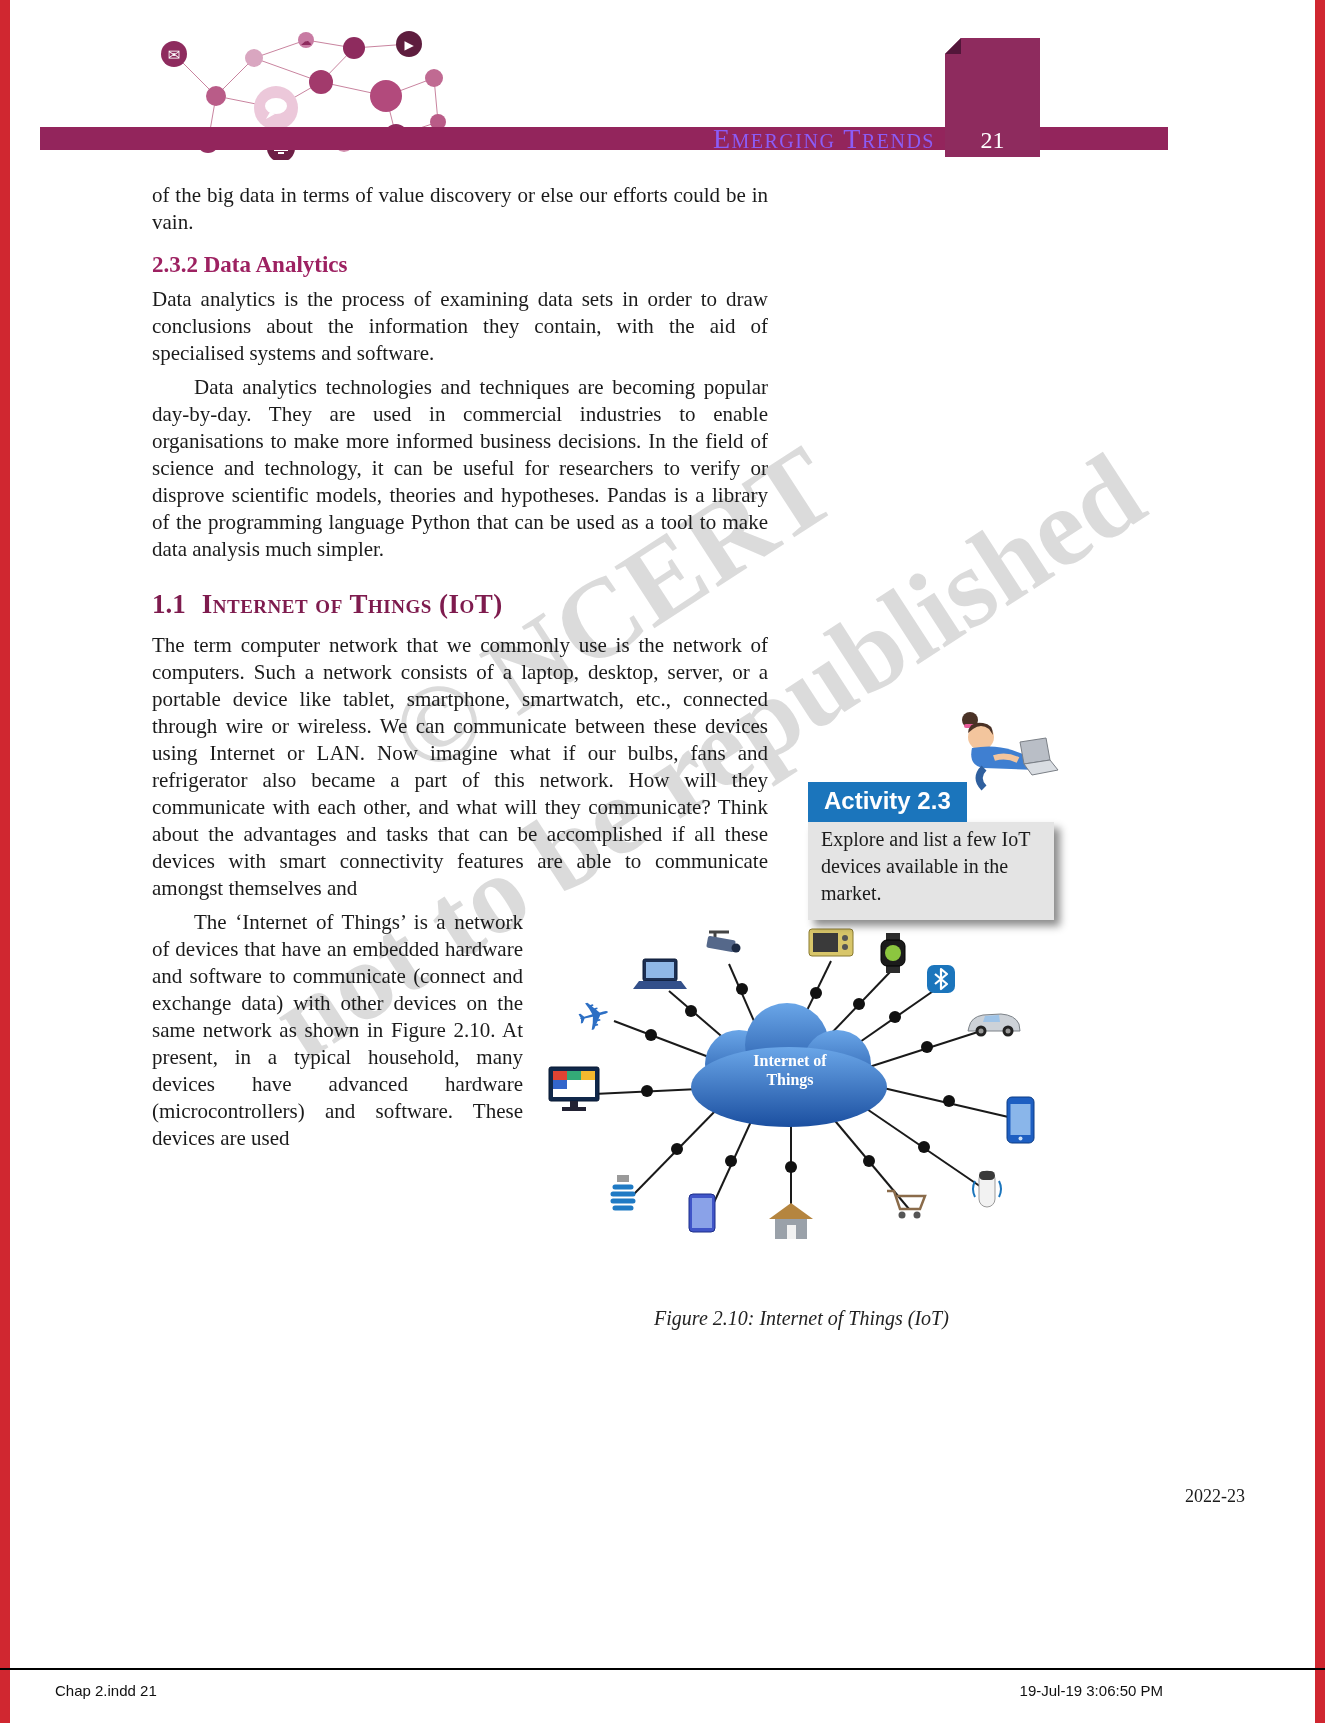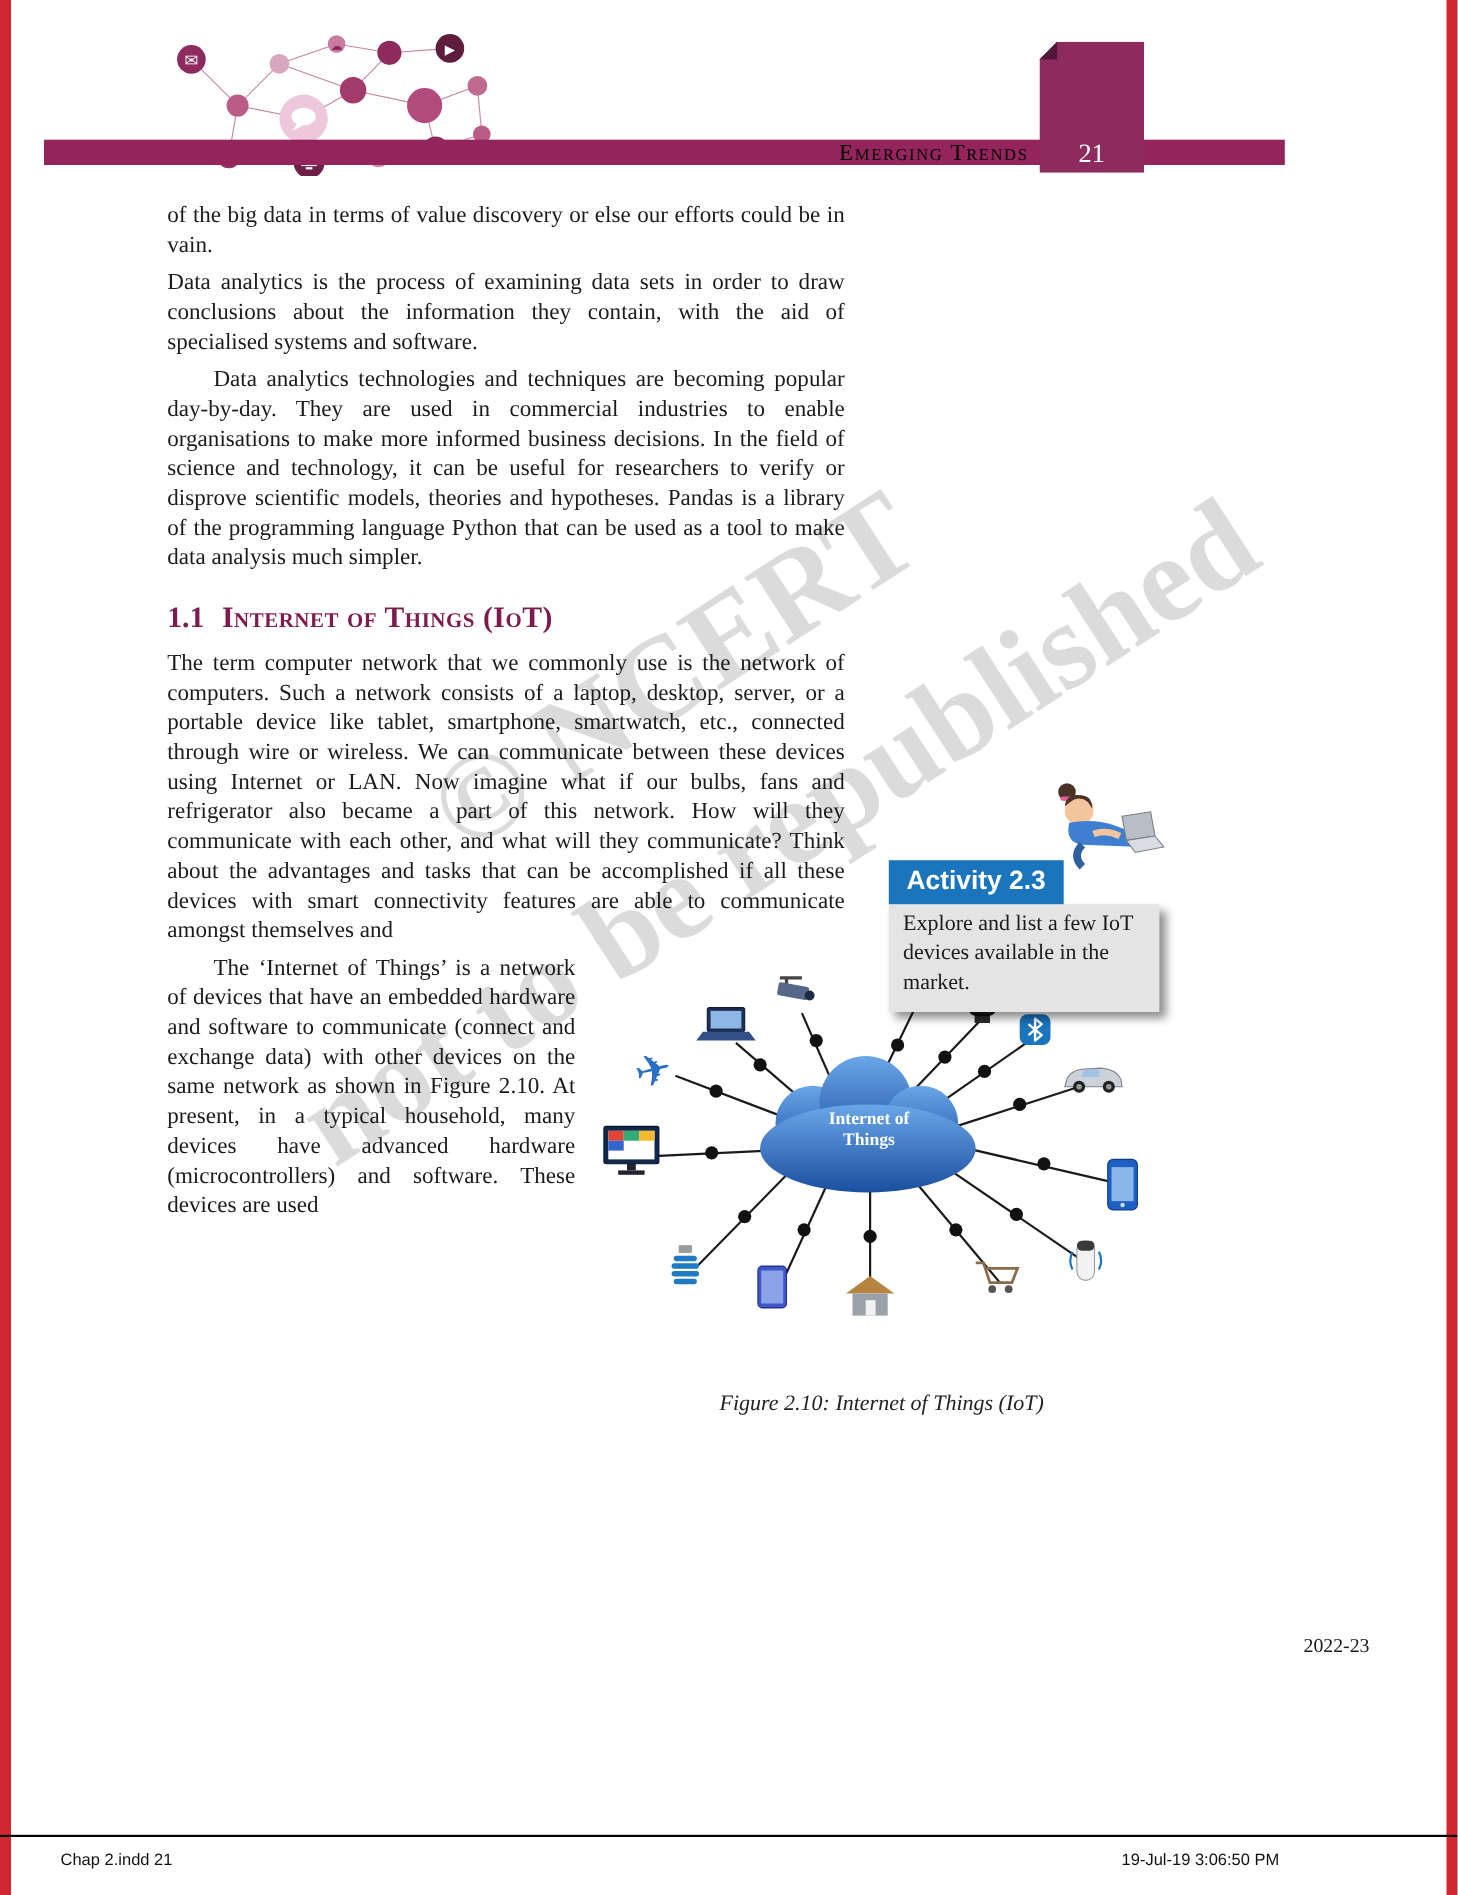--- a/index.html
+++ b/index.html
@@ -10,21 +10,21 @@
   }
   .edge-strip { position:absolute; top:0; width:10px; height:1723px; background:#d02730; }
   .edge-strip.left { left:0; }
   .edge-strip.right { right:0; }
 
   
   .deco { position:absolute; left:146px; top:24px; }
   .header-bar { position:absolute; left:40px; top:127px; width:1128px; height:23px; background:#93255c; }
   .header-title {
     position:absolute; top:127px; right:390px; height:23px; line-height:23px;
-    color:#000000; font-variant:small-caps; font-size:21px; letter-spacing:1.5px; z-index:3;margin-left:12px;
+    color:#8b5cf6; font-variant:small-caps; font-size:28px; letter-spacing:1.5px; z-index:3;margin-left:12px;
   }
   .bookmark { position:absolute; left:945px; top:38px; width:95px; height:119px; z-index:2; }
   .bookmark-num {
     position:absolute; left:0; bottom:3px; width:100%; text-align:center;
     color:#ffffff; font-size:24px;
   }
 
   
   .main { position:absolute; left:152px; top:182px; width:616px; z-index:1; }
   p.body { font-size:21px; line-height:27px; text-align:justify; margin:0 0 7px; }
@@ -161,20 +161,21 @@
   </div>
 
   <div class="watermark">
     <div>© NCERT</div>
     <div>not to be republished</div>
   </div>
 
   <div class="main">
     <p class="body">of the big data in terms of value discovery or else our efforts could be in vain.</p>
 
+    <div class="sec-heading">2.3.2 Data Analytics</div>
     <p class="body">Data analytics is the process of examining data sets in order to draw conclusions about the information they contain, with the aid of specialised systems and software.</p>
     <p class="body indent">Data analytics technologies and techniques are becoming popular day-by-day. They are used in commercial industries to enable organisations to make more informed business decisions. In the field of science and technology, it can be useful for researchers to verify or disprove scientific models, theories and hypotheses. Pandas is a library of the programming language Python that can be used as a tool to make data analysis much simpler.</p>
 
     <div class="sec24-heading">
       <span class="num">1.1</span><span class="txt">Internet of Things (IoT)</span>
     </div>
     <p class="body">The term computer network that we commonly use is the network of computers. Such a network consists of a laptop, desktop, server, or a portable device like tablet, smartphone, smartwatch, etc., connected through wire or wireless. We can communicate between these devices using Internet or LAN. Now imagine what if our bulbs, fans and refrigerator also became a part of this network. How will they communicate with each other, and what will they communicate?  Think about the advantages and tasks that can be accomplished if all these devices with smart connectivity features are able to communicate amongst themselves and</p>
 
     <div class="wrapC">
       <div class="figure-block">

